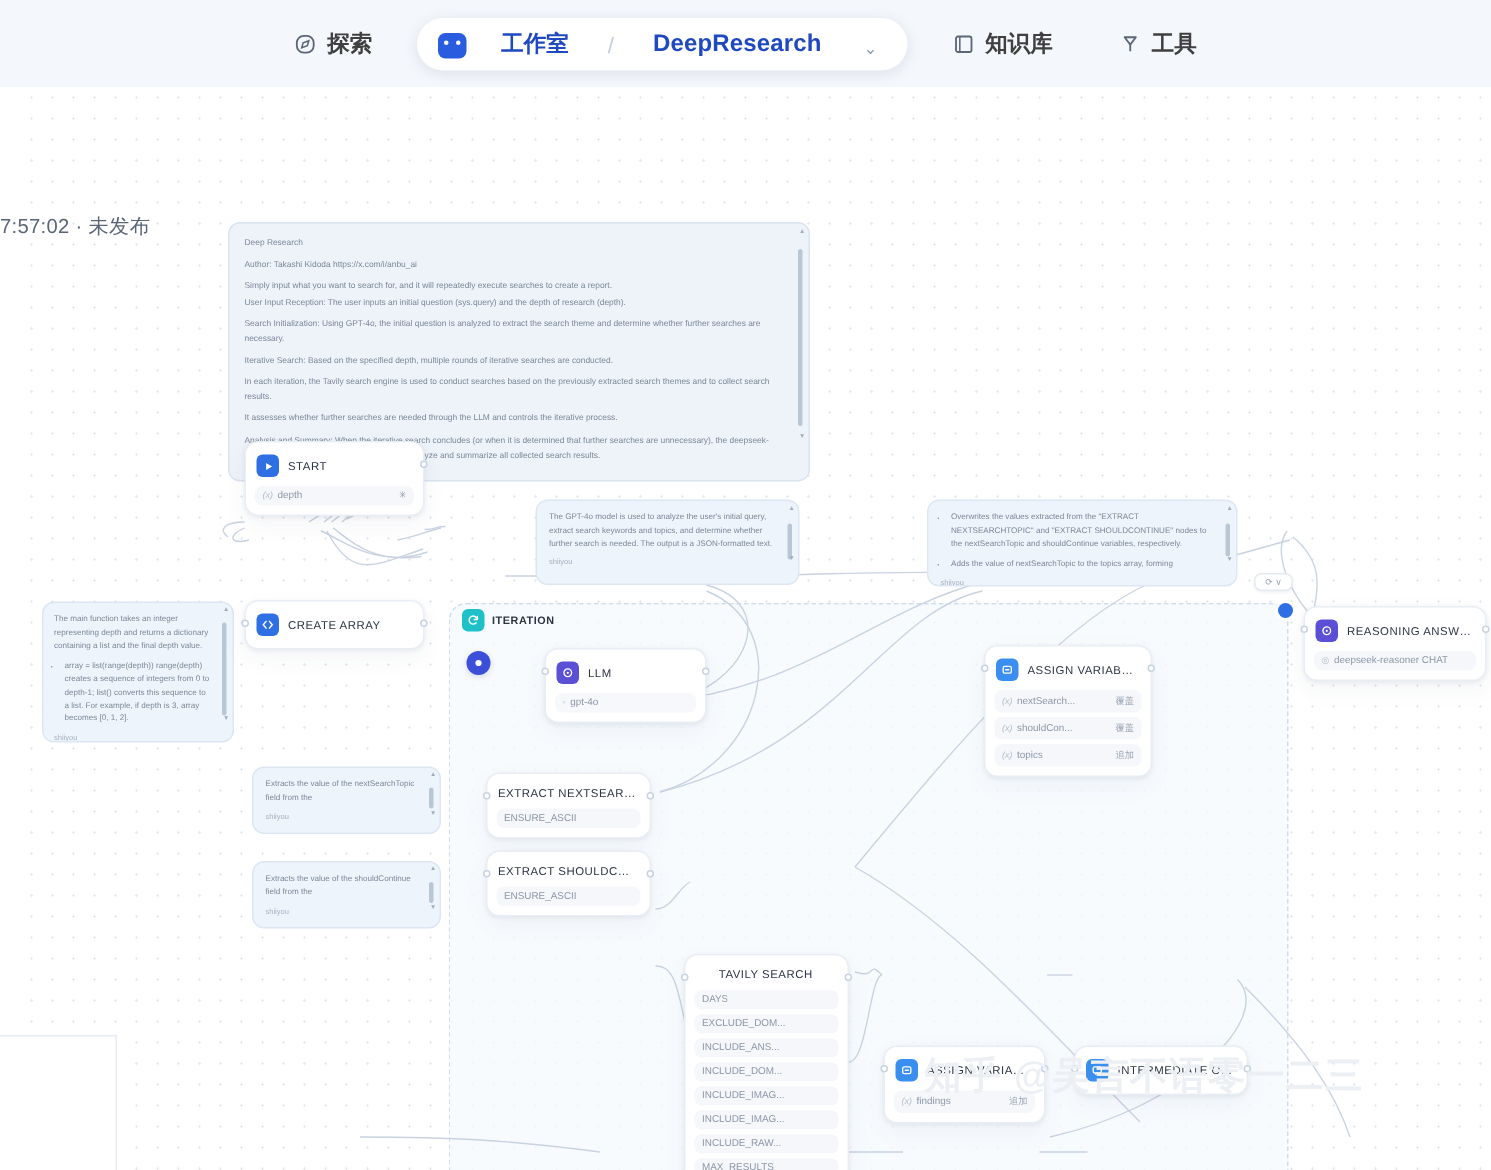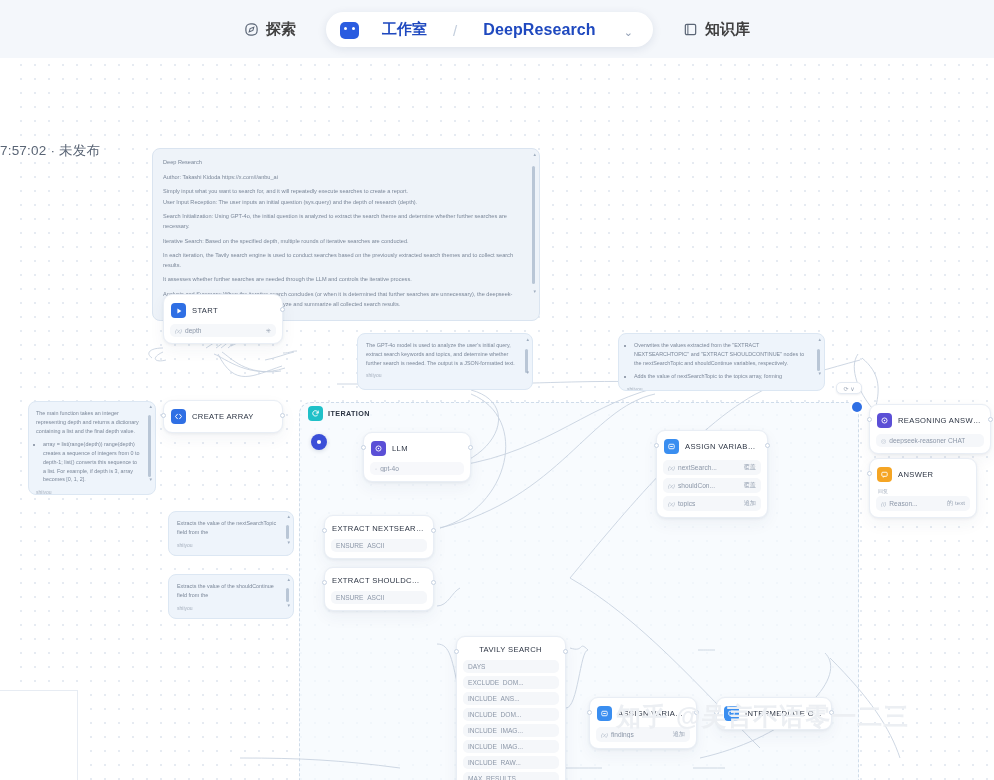--- a/index.html
+++ b/index.html
@@ -215,20 +215,29 @@
     <div class="nav-item">
       <span class="ico">
         <svg width="15" height="15" viewBox="0 0 16 16">
             <rect x="2.5" y="2.5" width="11" height="11" rx="1.5" fill="none" stroke="#5b6676" stroke-width="1.3"></rect>
             <path d="M5.2 2.8 V13.2" stroke="#5b6676" stroke-width="1.1"></path>
           </svg>
       </span>
       <span>知识库</span>
     </div>
 
+    <div class="nav-item">
+      <span class="ico">
+        <svg width="15" height="15" viewBox="0 0 16 16">
+            <path d="M4 3 L12 3 L8 8.3 Z" fill="none" stroke="#5b6676" stroke-width="1.3" stroke-linejoin="round"></path>
+            <path d="M8 8.3 V13" stroke="#5b6676" stroke-width="1.3"></path>
+          </svg>
+      </span>
+      <span>工具</span>
+    </div>
   </div>
 </div>
 
 <div id="canvas">
 
   <div id="iteration-box"></div>
 
   <svg id="edges">
     <path d="M288 253 C 250 253, 235 270, 215 282"></path>
     <path d="M285 253 C 264 258, 250 272, 228 290"></path>
@@ -589,42 +598,20 @@
         <span class="pk">
             <span class="varico">◎</span>
             <span>deepseek-reasoner  CHAT</span>
           </span>
       </div>
     </div>
     <span class="port l"></span>
     <span class="port r"></span>
   </div>
 
-  <div class="node" style="left:869px; top:400px; width:108px;">
-    <div class="node-head">
-      <span class="node-ico" style="background:#f5a524">
-        <svg width="9" height="9" viewBox="0 0 12 12">
-            <rect x="2.4" y="3" width="7.2" height="5.4" rx="1.3" fill="none" stroke="#fff" stroke-width="1.2"></rect>
-            <path d="M4.4 10 L5.6 8.2" stroke="#fff" stroke-width="1.2"></path>
-          </svg>
-      </span>
-      <span class="node-title">ANSWER</span>
-    </div>
-    <div class="node-body">
-      <div style="font-size:5px;color:#aab4c2;padding:0 2px 2px;">回复</div>
-      <div class="prow">
-        <span class="pk">
-            <span class="varico">(i)</span>
-            <span>Reason...</span>
-          </span>
-        <span class="pv">的 text</span>
-      </div>
-    </div>
-    <span class="port l"></span>
-  </div>
 
   <div class="miniBtn" style="left:836px; top:324px; width:26px;">⟳ ∨</div>
 
   <div class="bluecirc" style="left:852px; top:344px;"></div>
 
 </div>
 
 <div id="leftgutter"></div>
 <div id="leftbotblock"></div>
 <div id="watermark">知乎 @吴言不语零一二三</div>

